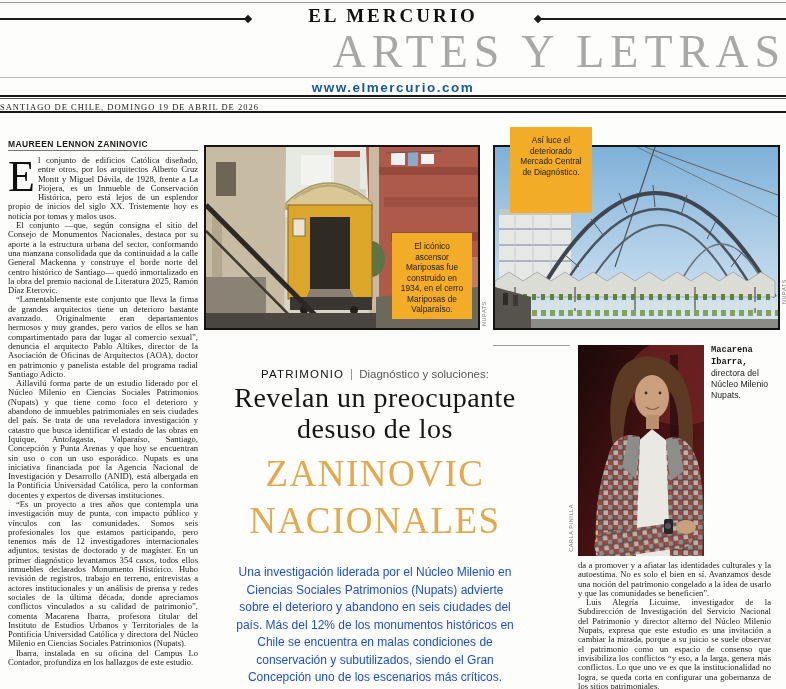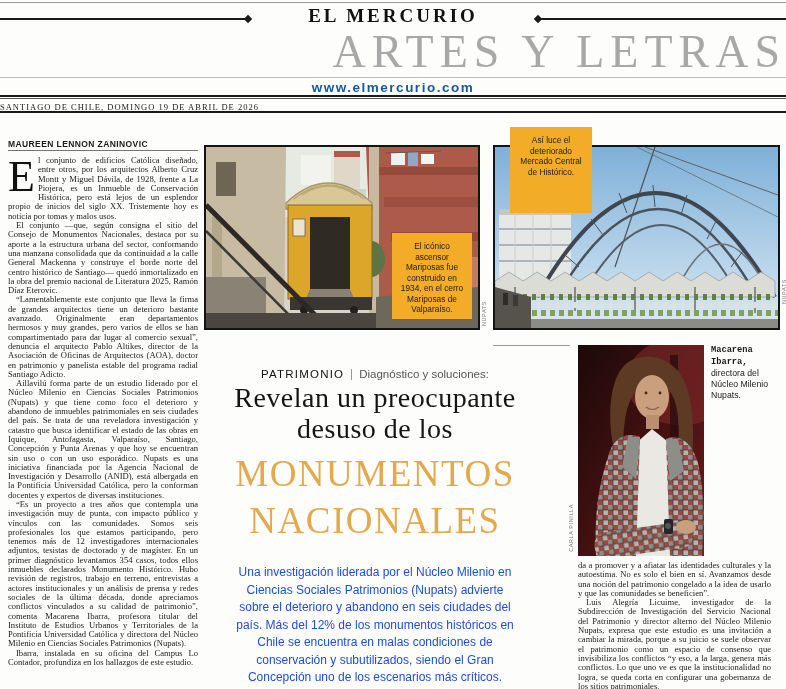--- a/index.html
+++ b/index.html
@@ -211,34 +211,34 @@
       <line x1="10" y1="150" x2="280" y2="150" stroke="#62803f" stroke-width="6" stroke-dasharray="4 5"></line>
       <line x1="16" y1="158" x2="283" y2="158" stroke="#e4e2cf" stroke-width="6" stroke-dasharray="3 6"></line>
       <line x1="10" y1="166" x2="283" y2="166" stroke="#87a055" stroke-width="6" stroke-dasharray="5 4"></line>
 
       <rect x="0" y="172" width="283" height="9" fill="#8c8c86"></rect>
       <polygon points="0,140 36,150 36,181 0,181" fill="#56534d"></polygon>
       <rect x="8" y="146" width="5" height="12" fill="#2e2c28"></rect>
       <rect x="18" y="148" width="5" height="11" fill="#3c3a34"></rect>
     </svg>
     <div class="ybox ybox-mercado">
-      <b>Así luce</b><span> el deteriorado Mercado Central de Histórico.</span>
+      <b>Así luce</b><span> el deteriorado Mercado Central de Diagnóstico.</span>
     </div>
     <span class="vcredit" style="right:-9px; bottom:24px;">NUPATS</span>
   </div>
 
   <div class="abs kicker">
     <span class="sec">PATRIMONIO</span><span class="sep"></span><span>Diagnóstico y soluciones:</span>
   </div>
   <div class="abs headline-black">
     <div>Revelan un preocupante</div>
     <div>desuso de los</div>
   </div>
   <div class="abs headline-gold" style="color:#E3A94C;">
-    <div>MONUMENTOS</div>
+    <div>ZANINOVIC</div>
     <div>NACIONALES</div>
   </div>
   <div class="abs deck">Una investigación liderada por el Núcleo Milenio en Ciencias Sociales Patrimonios (Nupats) advierte sobre el deterioro y abandono en seis ciudades del país. Más del 12% de los monumentos históricos en Chile se encuentra en malas condiciones de conservación y subutilizados, siendo el Gran Concepción uno de los escenarios más críticos.</div>
 
   <div class="abs mini-rule"></div>
   <div class="abs ph-portrait" style="position:absolute;">
     <svg width="126" height="211" viewBox="0 0 126 211">
       <defs>
         <linearGradient id="bgred" x1="0" y1="0" x2="1" y2="1">
           <stop offset="0" stop-color="#1c0909"></stop>

